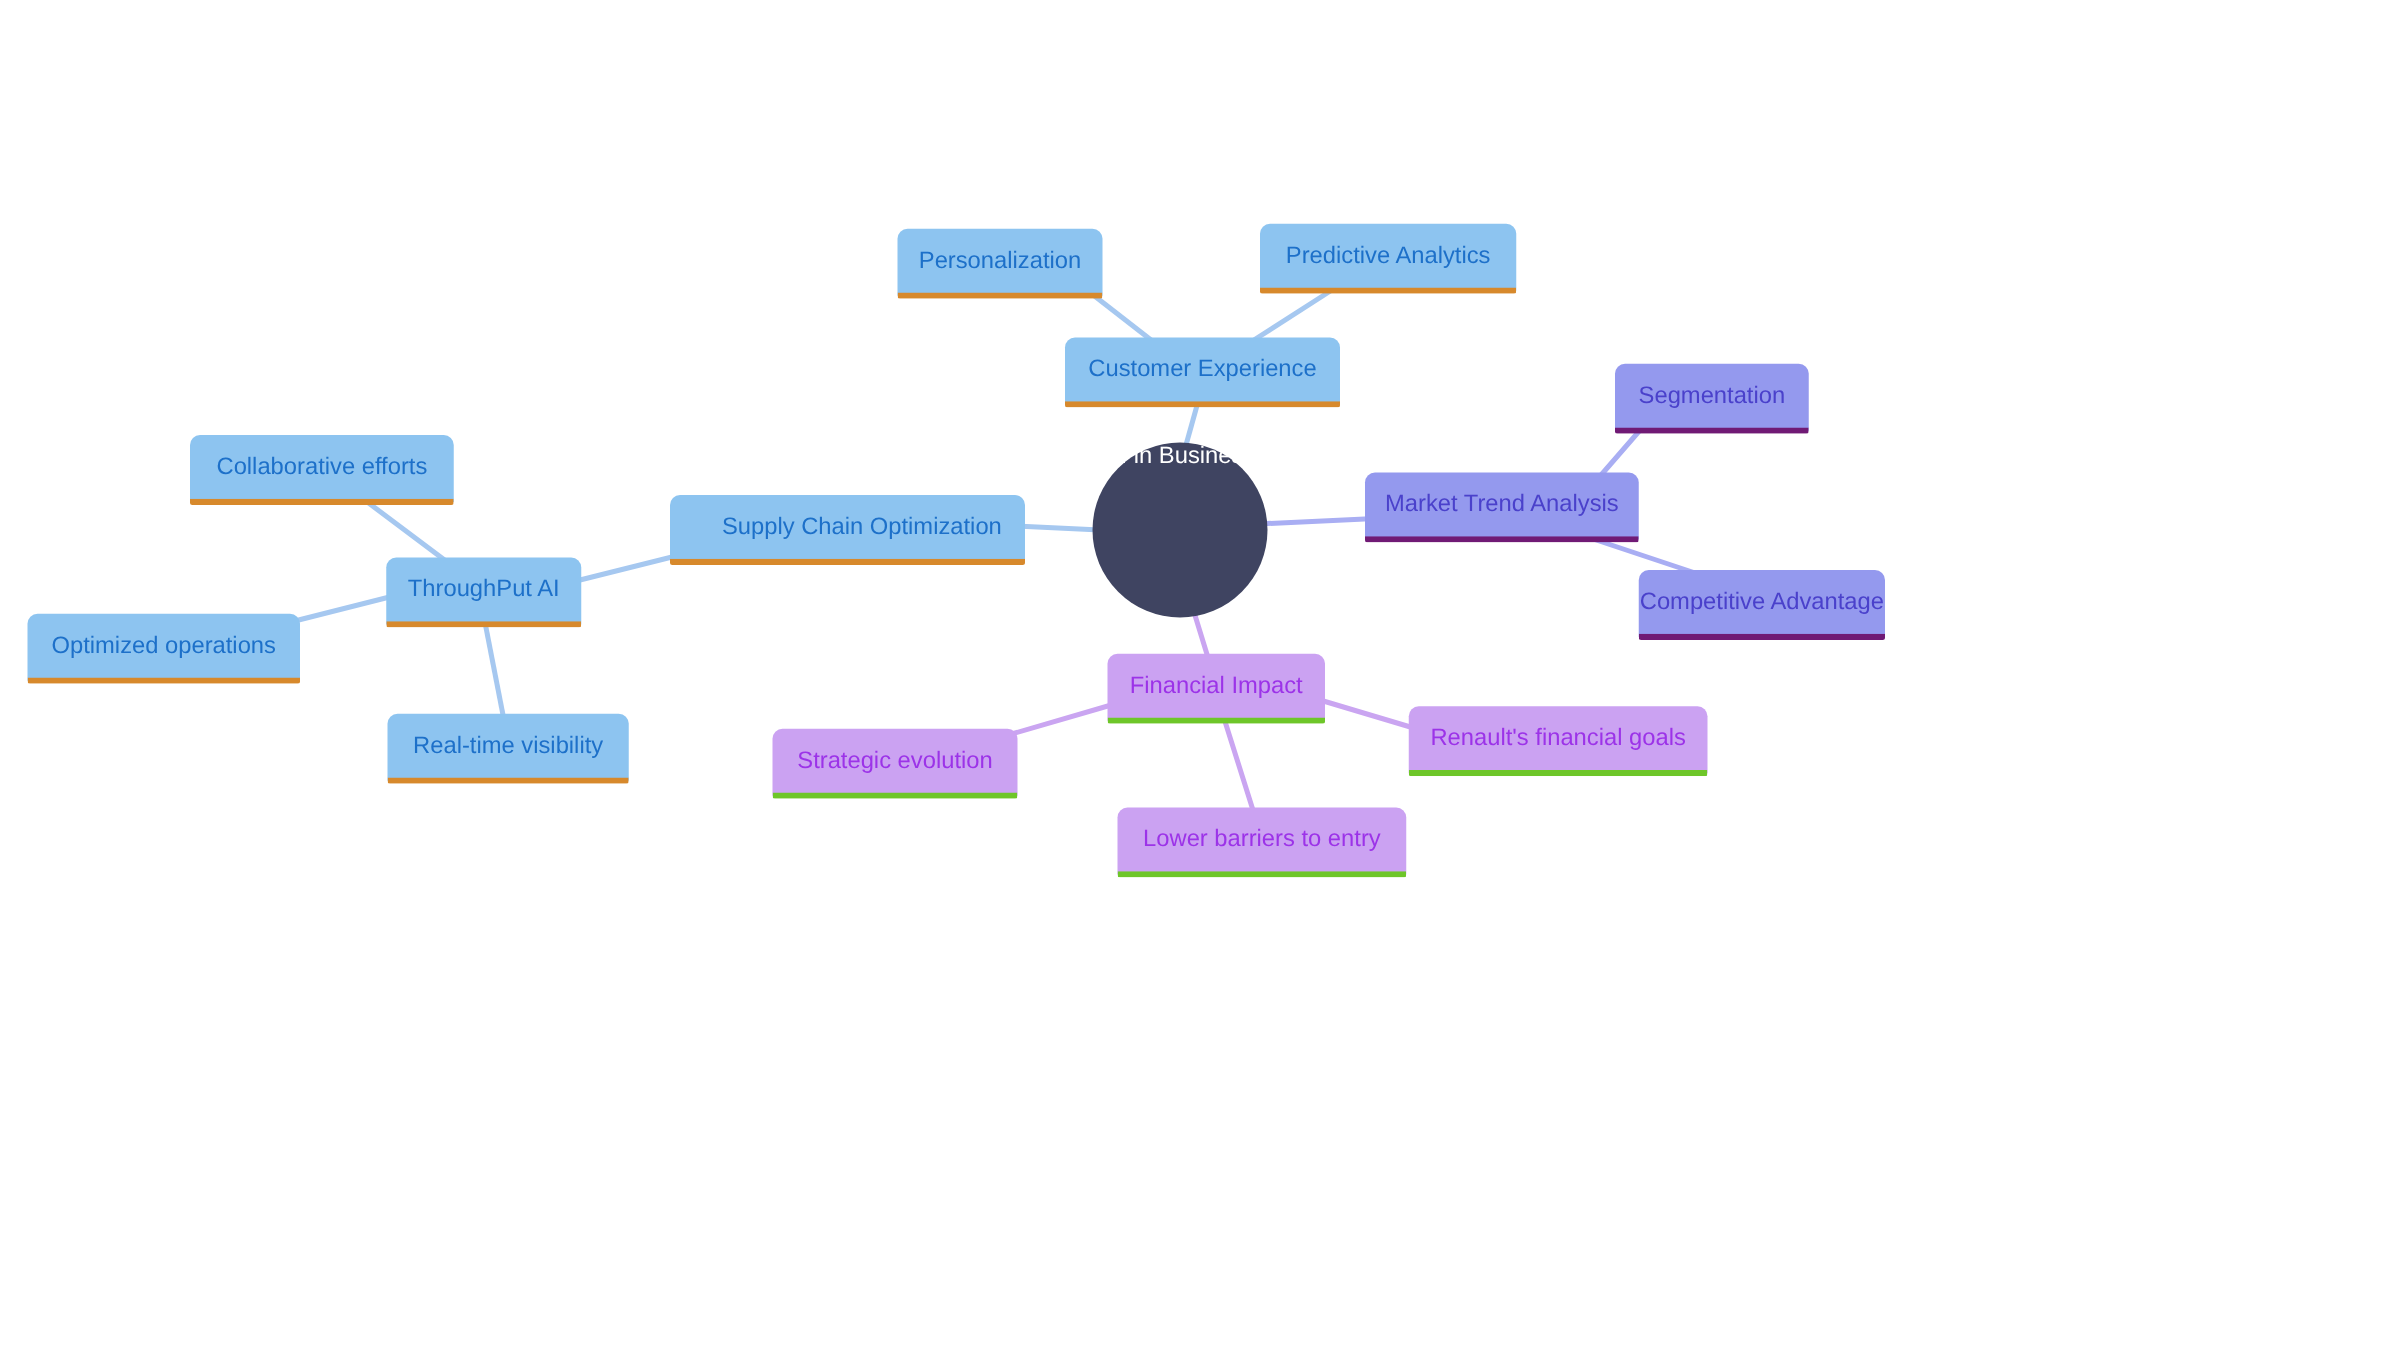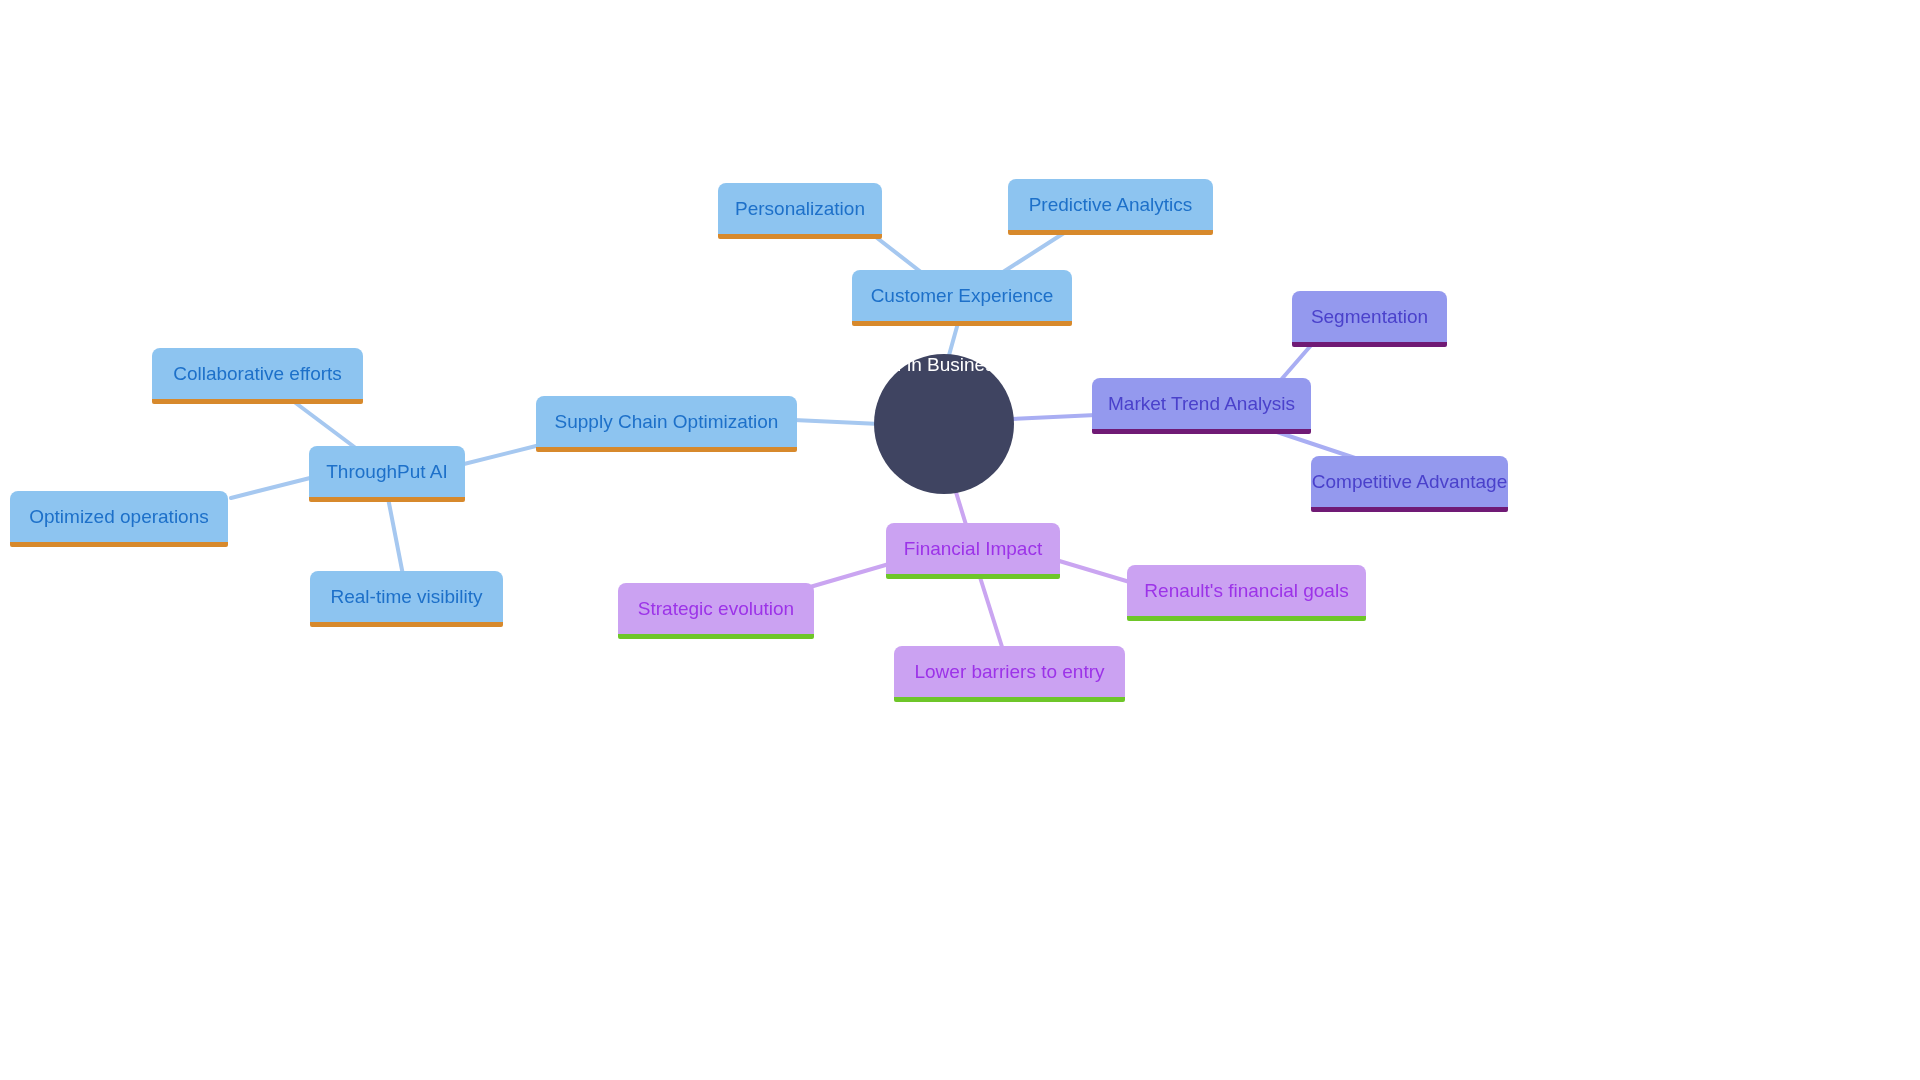--- a/index.html
+++ b/index.html
@@ -122,29 +122,29 @@
   <div class="node purple" style="left:618px; top:583px; width:196px;">
     <span>Strategic evolution</span>
   </div>
   <div class="node purple" style="left:1127px; top:565px; width:239px;justify-content:center;">
     <span>Renault's financial goals</span>
   </div>
   <div class="node purple" style="left:894px; top:646px; width:231px;">
     <span>Lower barriers to entry</span>
   </div>
 
-  <div class="node blue" style="left:536px; top:396px; width:261px;">
+  <div class="node blue" style="left:536px; top:396px; width:261px;padding-left:23px;">
     <span>Supply Chain Optimization</span>
   </div>
   <div class="node blue" style="left:309px; top:446px; width:156px;">
     <span>ThroughPut AI</span>
   </div>
   <div class="node blue" style="left:152px; top:348px; width:211px;">
     <span>Collaborative efforts</span>
   </div>
-  <div class="node blue" style="left:10px; top:491px; width:218px;">
+  <div class="node blue" style="left:22px; top:491px; width:218px;">
     <span>Optimized operations</span>
   </div>
   <div class="node blue" style="left:310px; top:571px; width:193px;">
     <span>Real-time visibility</span>
   </div>
 
 </div>
 
 </body></html>

